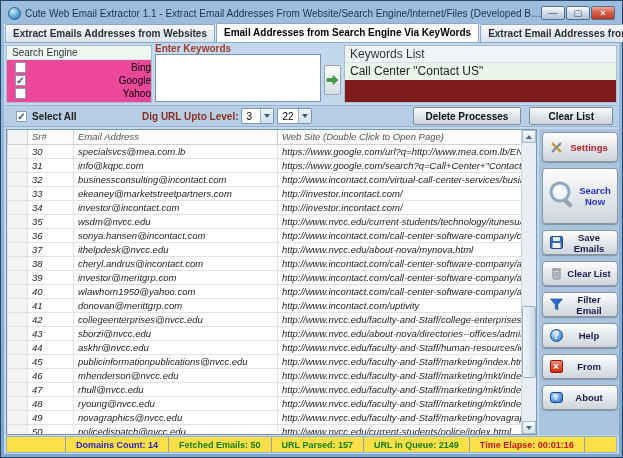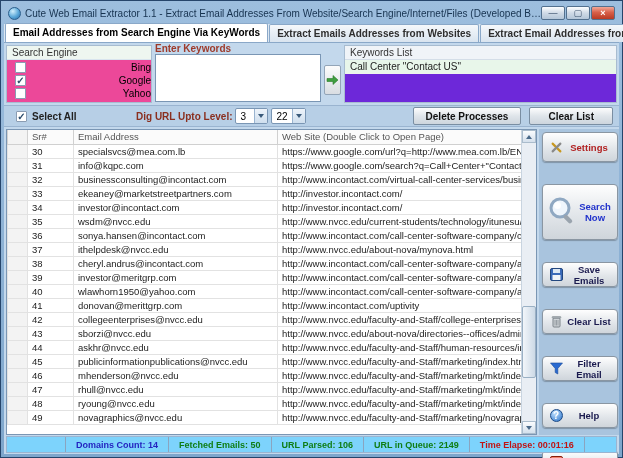--- a/index.html
+++ b/index.html
@@ -38,80 +38,80 @@
   .cb-row { display:flex; align-items:center; gap:5px; padding:1px 0 0 8px; height:13px;justify-content:space-between; }
   .cb { width:11px; height:11px; background:#fff; border:1px solid #8a9cb2; border-radius:1px;
     font-size:10px; line-height:9px; text-align:center; color:#2a4a6a; font-weight:bold; flex:0 0 auto; }
   .kw-label { position:absolute; left:151px; top:0px; font-size:10px; font-weight:bold; color:#9e3a2a; }
   .kw-textarea { position:absolute; left:151px; top:11px; width:166px; height:48px;
     background:#fff; border:1px solid #7a96b4; resize:none; font-family:"Liberation Sans",sans-serif; font-size:10px; }
   .add-btn { position:absolute; left:320px; top:22px; width:17px; height:30px;
     background:linear-gradient(#fcfcfc,#d9dde2); border:1px solid #93a5b8; border-radius:2px;
     display:flex; align-items:center; justify-content:center; }
   .kw-list { position:absolute; left:340px; top:2px; right:2px; height:58px;
-    background:#6d28d9; border:1px solid #a8bcd0; font-size:10px; }
+    background:#7f1d1d; border:1px solid #a8bcd0; font-size:12px; }
   .kw-list-header { padding:1px 5px; color:#333; background:#f0f4f8; border-bottom:1px solid #d4dee8; }
   .kw-item { padding:1px 5px; background:#e8f6ea; border-bottom:1px solid #edf3ed; color:#222; }
 
   
   .controls { position:absolute; left:0; top:62px; width:100%; height:22px;
     background:#b7cfe6; border-top:1px solid #9ab4d0; border-bottom:1px solid #9ab4d0;
     display:flex; align-items:center; font-size:10px; }
-  .controls .lbl { font-weight:bold; color:#8a2f1f; margin-left:2px; }
+  .controls .lbl { font-weight:bold; color:#8a2f1f; margin-left:8px; }
   .sel-all { display:flex; align-items:center; gap:5px; margin-left:12px; font-weight:bold; color:#222; width:118px; }
   .combo { display:flex; align-items:center; margin-left:3px; height:16px;
     border:1px solid #7a96b4; background:#fff; border-radius:2px; }
   .combo .val { padding:0 4px; min-width:18px; font-size:10px; }
   .combo .arrow { width:13px; height:100%; background:linear-gradient(#eef4fa,#cfdfee);
     border-left:1px solid #9ab4d0; display:flex; align-items:center; justify-content:center; }
   .tri-down { width:0; height:0; border-left:3px solid transparent; border-right:3px solid transparent; border-top:4px solid #3a5a7a; }
   .ctl-btn { height:18px; padding:0 12px; font-size:10px; font-weight:bold; color:#111;
     background:linear-gradient(#fdfdfd,#dfe5ea 50%,#cdd5dd); border:1px solid #7a8ea2; border-radius:2px; margin-left:8px; }
   .ctl-spacer { flex:1; }
 
   
   .table-wrap { position:absolute; left:2px; top:86px; width:531px; bottom:19px;
-    background:#fff; border:1px solid #7a96b4; overflow:hidden; }
+    background:#fff; border:1px solid #7a96b4; overflow:hidden;font-style:italic; }
   table.grid { border-collapse:collapse; table-layout:fixed; width:515px; font-size:9.5px; color:#222; }
   table.grid th { height:14px; font-weight:normal; color:#555; text-align:left; padding:0 4px;
     background:#fbfbfb; border:1px solid #d0d0d0; border-top:none; }
   table.grid td { height:14px; padding:0 4px; border:1px solid #e2e2e2; white-space:nowrap; overflow:hidden; }
   table.grid .c-sel { width:20px; background:#f3f3f3; }
   table.grid .c-sr { width:46px; }
   table.grid .c-email { width:204px; }
   .vscroll { position:absolute; right:0; top:0; bottom:0; width:15px; background:#e9eef4; border-left:1px solid #c8d4e0; }
   .vs-btn { position:absolute; left:0; width:14px; height:13px; background:linear-gradient(#fafcfe,#d4e0ec);
     border:1px solid #aabccc; display:flex; align-items:center; justify-content:center; }
   .vs-up { top:0; } .vs-down { bottom:0; }
   .tri-up-s { width:0;height:0;border-left:3px solid transparent;border-right:3px solid transparent;border-bottom:4px solid #4a6a8a; }
   .tri-down-s { width:0;height:0;border-left:3px solid transparent;border-right:3px solid transparent;border-top:4px solid #4a6a8a; }
   .vs-thumb { position:absolute; left:0; width:14px; top:58%; height:72px;
     background:linear-gradient(90deg,#f2f6fa,#ccd9e6); border:1px solid #9ab0c4; border-radius:2px; }
 
   
   .actions { position:absolute; left:535px; right:0; top:86px; bottom:19px; background:#a9c4de; padding:3px 3px; }
-  .act-btn { width:76px; margin:0 auto 22px auto; background:linear-gradient(#fefefe,#e2e6ea 55%,#cfd5db);
+  .act-btn { width:76px; margin:0 auto 6px auto; background:linear-gradient(#fefefe,#e2e6ea 55%,#cfd5db);
     border:1px solid #8a96a2; border-radius:4px; display:flex; align-items:center;
     padding:0 4px; font-size:9.5px; font-weight:bold; color:#1a1a4e; box-shadow:0 1px 1px rgba(0,0,0,.25); }
   .act-btn .ic { flex:0 0 18px; display:flex; align-items:center; justify-content:center; }
   .act-btn .tx { flex:1; text-align:center; }
   .h30 { height:30px; } .h56 { height:56px; } .h25 { height:25px; }
   .red-text { color:#b22222; } .blue-text { color:#2233cc; }
   .icon-badge { width:13px; height:13px; border-radius:2px; color:#fff; font-size:10px; font-weight:bold;
     display:flex; align-items:center; justify-content:center; }
   .badge-red { background:linear-gradient(#f08a74,#cc2a10); border:1px solid #8a1a08; }
   .badge-blue-circle { border-radius:50%; background:radial-gradient(circle at 35% 30%,#bfe0ff,#2a72c8); border:1px solid #1a4a88; }
   .bubble { position:relative; width:13px; height:11px; border-radius:3px;
     background:radial-gradient(circle at 35% 30%,#bfe0ff,#2a72c8); border:1px solid #1a4a88;
     color:#fff; font-size:8px; font-weight:bold; display:flex; align-items:center; justify-content:center; }
   .bubble:after { content:""; position:absolute; left:2px; bottom:-4px; border:2px solid transparent; border-top:3px solid #2a72c8; }
 
   
   .statusbar { position:absolute; left:2px; right:2px; bottom:1px; height:17px;
-    background:#7dd3fc; border:1px solid #9ab4d0; display:flex; align-items:center;
+    background:#fde047; border:1px solid #9ab4d0; display:flex; align-items:center;
     font-size:9px; font-weight:bold; }
   .sb-spacer { width:58px; height:100%; }
   .sb-cell { height:100%; display:flex; align-items:center; justify-content:center;
     border-left:1px solid #8aa4c0; padding:0 10px; white-space:nowrap; }
   .sb-end { flex:1; border-left:1px solid #8aa4c0; height:100%; }
 </style>
 </head>
 <body>
 
 <div class="window">
@@ -120,22 +120,22 @@
     <div class="app-icon"></div>
     <div class="title-text">Cute Web Email Extractor 1.1 - Extract Email Addresses From Website/Search Engine/Internet/Files (Developed By Ahmad Software Technologies)</div>
     <div class="win-controls">
       <div class="win-btn">—</div>
       <div class="win-btn">▢</div>
       <div class="win-btn close">×</div>
     </div>
   </div>
 
   <div class="tabstrip">
+    <div class="tab">Extract Emails Addresses from Websites</div>
     <div class="tab active">Email Addresses from Search Engine Via KeyWords</div>
-    <div class="tab">Extract Emails Addresses from Websites</div>
     <div class="tab">Extract Email Addresses from Files</div>
   </div>
 
   <div class="content">
 
     <div class="se-box">
       <div class="se-title">Search Engine</div>
       <div class="cb-row">
         <span class="cb"></span>
         <span>Bing</span>
@@ -307,20 +307,26 @@
               <td class="c-sel"></td>
               <td>48</td>
               <td>ryoung@nvcc.edu</td>
               <td>http://www.nvcc.edu/faculty-and-Staff/marketing/mkt/index.html</td>
             </tr>
         <tr>
               <td class="c-sel"></td>
               <td>49</td>
               <td>novagraphics@nvcc.edu</td>
               <td>http://www.nvcc.edu/faculty-and-Staff/marketing/novagraphics/index.h...</td>
+            </tr>
+        <tr>
+              <td class="c-sel"></td>
+              <td>50</td>
+              <td>policedispatch@nvcc.edu</td>
+              <td>http://www.nvcc.edu/current-students/police/index.html</td>
             </tr>
       </tbody>
         </table>
       <div class="vscroll">
         <div class="vs-btn vs-up">
             <span class="tri-up-s"></span>
           </div>
         <div class="vs-thumb"></div>
         <div class="vs-btn vs-down">
             <span class="tri-down-s"></span>
@@ -395,20 +401,20 @@
           <span class="bubble">?</span>
         </span>
         <span class="tx">About</span>
       </div>
     </div>
 
     <div class="statusbar">
       <div class="sb-spacer"></div>
       <div class="sb-cell" style="color: rgb(36, 36, 192);">Domains Count: 14</div>
       <div class="sb-cell" style="color: rgb(15, 125, 20);">Fetched Emails: 50</div>
-      <div class="sb-cell" style="color: rgb(15, 125, 20);">URL Parsed: 106</div>
+      <div class="sb-cell" style="color: rgb(15, 125, 20);">URL Parsed: 157</div>
       <div class="sb-cell" style="color: rgb(15, 125, 20);">URL in Queue:  2149</div>
       <div class="sb-cell" style="color: rgb(192, 20, 20);">Time Elapse: 00:01:16</div>
       <div class="sb-end"></div>
     </div>
 
   </div>
 </div>
 
 </body></html>

